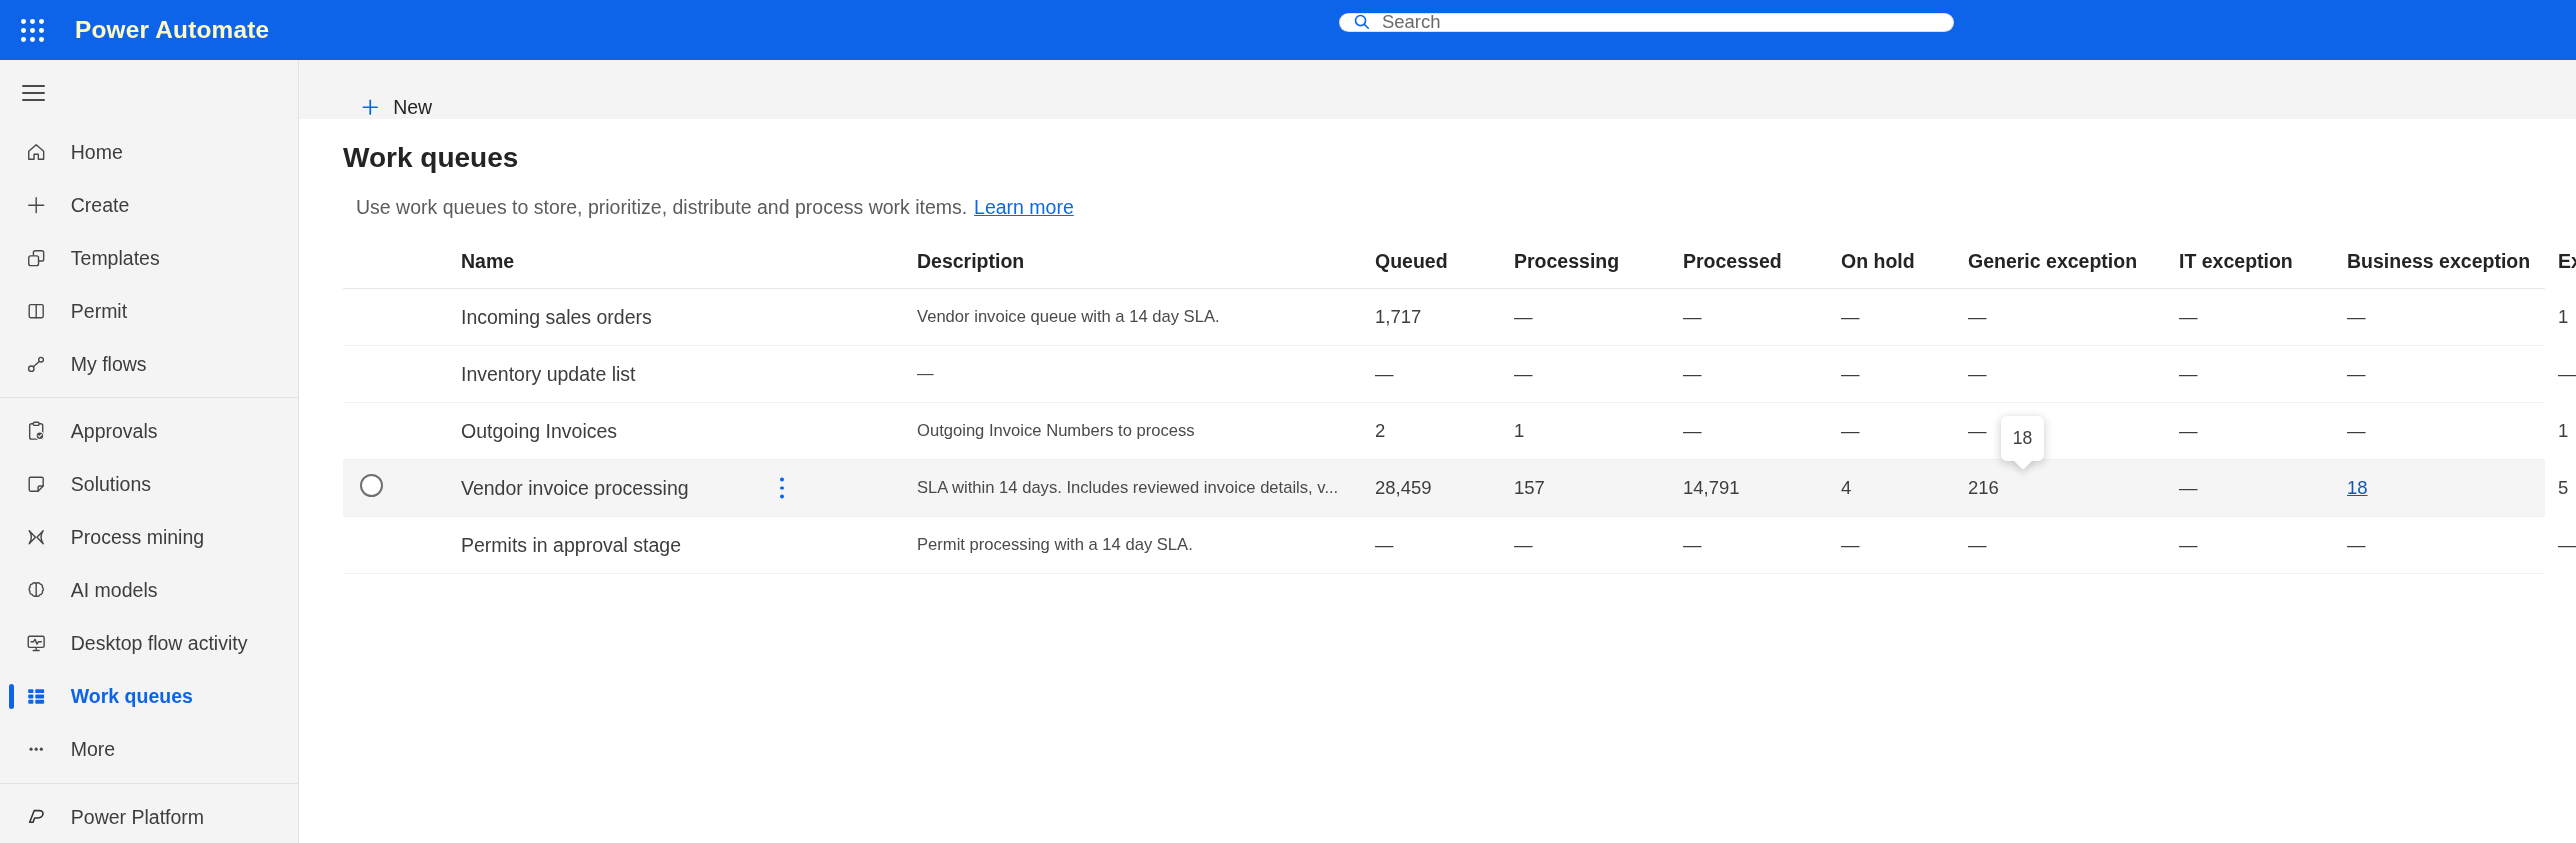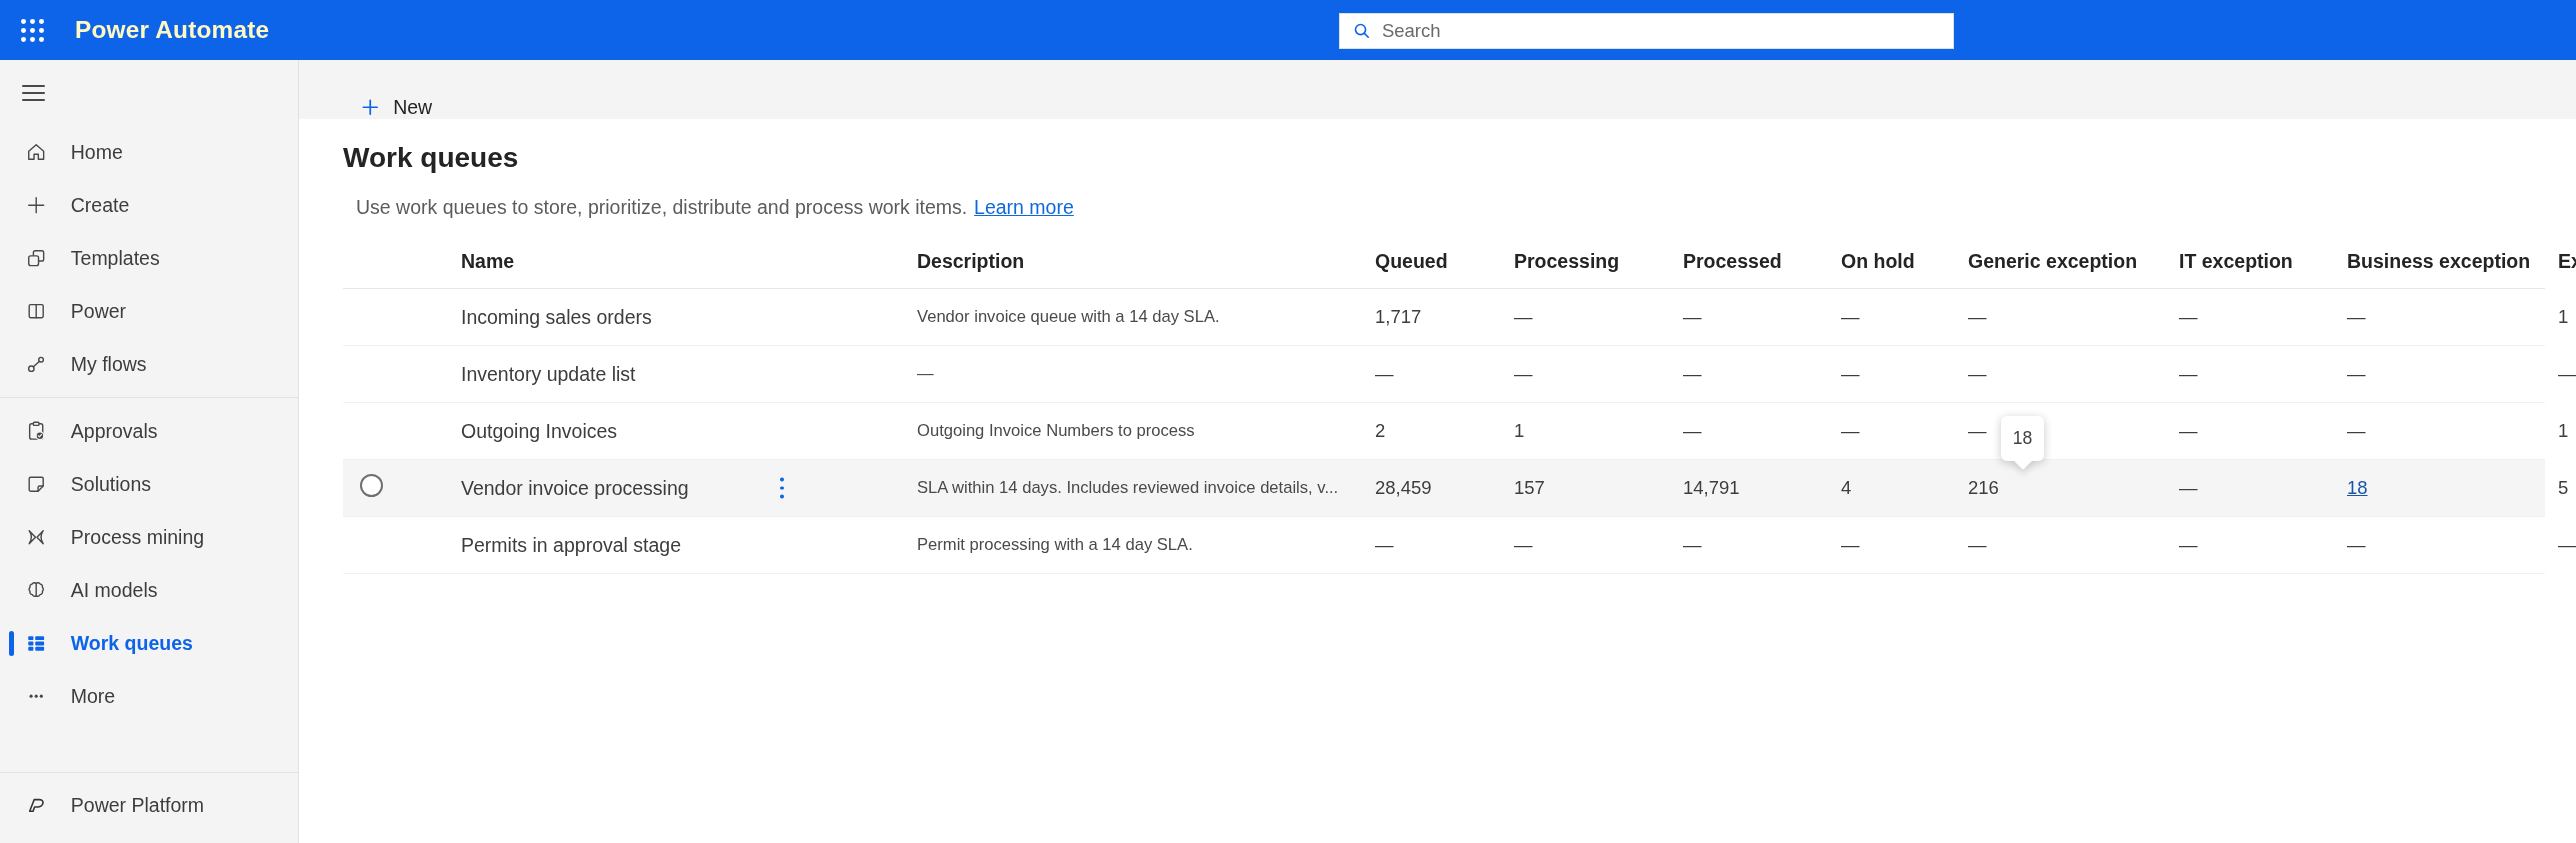--- a/index.html
+++ b/index.html
@@ -13,22 +13,22 @@
        font-family:"Liberation Sans",sans-serif;color:var(--text);}
 
   
   .topbar{position:absolute;left:0;top:0;width:2576px;height:60px;background:var(--topbar);}
   .waffle{position:absolute;left:18.5px;top:16.6px;width:28px;height:28px;
           display:grid;grid-template-columns:repeat(3,1fr);grid-template-rows:repeat(3,1fr);
           place-items:center;cursor:pointer;}
   .waffle i{width:4.9px;height:4.9px;border-radius:50%;background:#fff;}
   .app-name{position:absolute;left:75px;top:50%;transform:translateY(-50%);
             color:#fef9c3;font-size:24.4px;font-weight:700;letter-spacing:0.2px;}
-  .search{position:absolute;left:1339px;top:12.7px;width:615px;height:36px;background:#fff;
-          border-radius:0;border:1px solid rgba(0,0,0,.12);display:flex;align-items:center;
+  .search{position:absolute;left:1339px;top:12.7px;width:615px;height:19px;background:#fff;
+          border-radius:12px;border:1px solid rgba(0,0,0,.12);display:flex;align-items:center;
           padding:0 11.7px;gap:10.7px;}
   .search input{flex:1;border:none;outline:none;background:transparent;font-size:18.5px;
                 font-family:inherit;color:var(--text);}
   .search input::placeholder{color:#6a6a6a;}
 
   
   .sidebar{position:absolute;left:0;top:60px;width:299px;height:783px;background:var(--sidebar-bg);
            border-right:1px solid #e2e2e2;display:flex;flex-direction:column;}
   .hamburger{margin:20.5px 0 0 21.5px;width:23.4px;cursor:pointer;}
   .hamburger i{display:block;height:2px;background:#4a4a4a;margin:4.9px 0;border-radius:1px;}
@@ -141,21 +141,21 @@
         <rect x="9" y="4" width="11" height="11" rx="2"></rect>
         <rect x="4" y="9.5" width="10.5" height="10.5" rx="2" fill="#f4f4f4"></rect>
         </svg>
       <span class="lbl">Templates</span>
     </div>
     <div class="nav-item">
       <svg viewBox="0 0 24 24">
         <rect x="4.5" y="5" width="15" height="14" rx="1.5"></rect>
           <path d="M12 5 V19"></path>
         </svg>
-      <span class="lbl">Power</span>
+      <span class="lbl">Permit</span>
     </div>
     <div class="nav-item">
       <svg viewBox="0 0 24 24">
         <circle cx="6.8" cy="16.8" r="2.9"></circle>
           <circle cx="17.2" cy="7.2" r="2.5"></circle>
           <path d="M9 14.7 L15.2 9"></path>
         </svg>
       <span class="lbl">My flows</span>
     </div>
 
@@ -183,20 +183,28 @@
         <path d="M19.5 5 L12.8 12 L19.5 19 C16.7 14.8 16.7 9.2 19.5 5 Z"></path>
         </svg>
       <span class="lbl">Process mining</span>
     </div>
     <div class="nav-item">
       <svg viewBox="0 0 24 24">
         <path d="M12 4.8 C10.8 3.6 8.6 3.9 7.8 5.4 C6 5.5 4.9 7.2 5.4 8.9 C4.1 10 4.1 12.1 5.3 13.2 C4.9 15 6.2 16.7 8 16.7 C8.4 18.2 10.3 19.1 12 18 Z"></path>
         <path d="M12 4.8 C13.2 3.6 15.4 3.9 16.2 5.4 C18 5.5 19.1 7.2 18.6 8.9 C19.9 10 19.9 12.1 18.7 13.2 C19.1 15 17.8 16.7 16 16.7 C15.6 18.2 13.7 19.1 12 18"></path>
         </svg>
       <span class="lbl">AI models</span>
+    </div>
+    <div class="nav-item">
+      <svg viewBox="0 0 24 24">
+        <rect x="3.5" y="4.5" width="17" height="12" rx="1.5"></rect>
+        <path d="M6.5 10.5 H9 L10.7 7.8 L12.8 13 L14.3 10.5 H17.5"></path>
+        <path d="M12 16.5 V19.5 M8.8 19.8 H15.2"></path>
+        </svg>
+      <span class="lbl">Desktop flow activity</span>
     </div>
     <div class="nav-item active">
       <svg viewBox="0 0 24 24" style="stroke:none;fill:var(--accent);">
         <rect x="3.5" y="4.5" width="5.5" height="4.2" rx="1"></rect>
           <rect x="11" y="4.5" width="9.5" height="4.2" rx="1"></rect>
         <rect x="3.5" y="10.2" width="5.5" height="4.2" rx="1"></rect>
           <rect x="11" y="10.2" width="9.5" height="4.2" rx="1"></rect>
         <rect x="3.5" y="15.9" width="5.5" height="4.2" rx="1"></rect>
           <rect x="11" y="15.9" width="9.5" height="4.2" rx="1"></rect>
         </svg>

